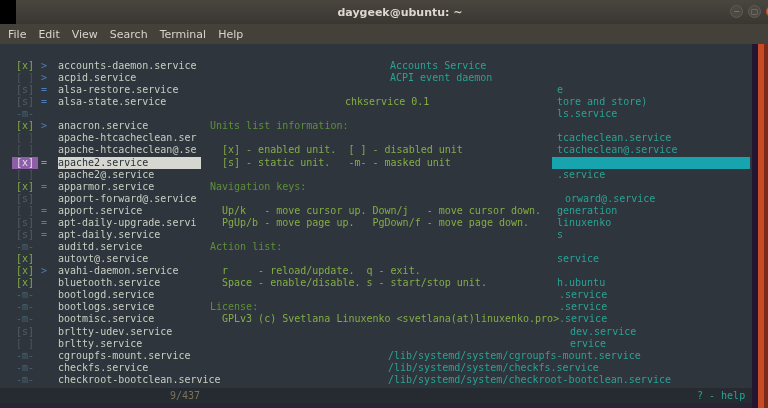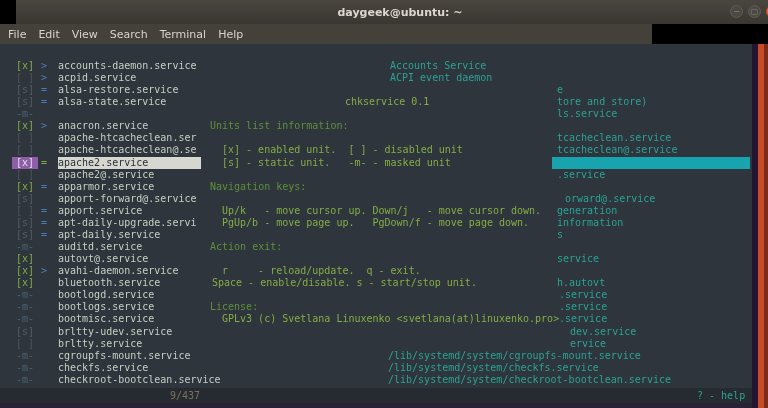--- a/index.html
+++ b/index.html
@@ -15,21 +15,21 @@
   .screen{position:relative;width:768px;height:408px;}
 
   .titlebar{position:absolute;left:16px;top:0;width:768px;height:24px;
     background:linear-gradient(#49453f,#3a3732);display:flex;align-items:center;justify-content:center;}
   .title{font-size:11px;font-weight:bold;color:var(--titletext);}
   .winbtns{position:absolute;right:5px;top:5px;display:flex;gap:5px;}
   .wbtn{width:13px;height:13px;border-radius:50%;background:#4c4843;border:1px solid #615c55;
     color:#8b867e;font-size:8px;line-height:11px;text-align:center;cursor:default;}
   .wbtn.close{background:var(--close);border-color:#c64a1f;color:#fff;font-weight:bold;}
 
-  .menubar{position:absolute;left:0;top:24px;width:652px;height:20px;background:var(--menubar);
+  .menubar{position:absolute;left:0;top:24px;width:768px;height:20px;background:var(--menubar);
     display:flex;align-items:center;padding-left:2px;}
   .mitem{font-size:11px;color:#d8d4cb;padding:0 6px;}
 
   .term{position:absolute;left:0;top:44px;width:752px;height:359px;background:var(--bg);
     font-family:"DejaVu Sans Mono",monospace;font-size:10px;}
   .srow{position:absolute;left:0;width:540px;height:12px;line-height:12px;}
   .srow span{position:absolute;white-space:pre;height:12px;line-height:12px;}
   .mk{left:16px;}
   .cn{left:41px;color:var(--blue);}
   .nm{left:58px;color:var(--text);}
@@ -227,27 +227,27 @@
         <div class="frag teal" style="top: 88px; left: 557px;">tcacheclean.service</div>
         <div class="frag green" style="top: 100px; left: 222px;">[x] - enabled unit.  [ ] - disabled unit</div>
         <div class="frag teal" style="top: 100px; left: 557px;">tcacheclean@.service</div>
         <div class="frag green" style="top: 113px; left: 222px;">[s] - static unit.   -m- - masked unit</div>
         <div class="frag teal" style="top: 125px; left: 557px;">.service</div>
         <div class="frag green-dim" style="top: 137px; left: 210px;">Navigation keys:</div>
         <div class="frag teal" style="top: 149px; left: 557px; margin-left: 8px;">orward@.service</div>
         <div class="frag green" style="top: 161px; left: 222px;">Up/k   - move cursor up. Down/j   - move cursor down.</div>
         <div class="frag teal" style="top: 161px; left: 557px;">generation</div>
         <div class="frag green" style="top: 173px; left: 222px;">PgUp/b - move page up.   PgDown/f - move page down.</div>
-        <div class="frag teal" style="top: 173px; left: 557px;">information</div>
+        <div class="frag teal" style="top: 173px; left: 557px;">linuxenko</div>
         <div class="frag teal" style="top: 185px; left: 557px;">s</div>
-        <div class="frag green-dim" style="top: 197px; left: 210px;">Action exit:</div>
+        <div class="frag green-dim" style="top: 197px; left: 210px;">Action list:</div>
         <div class="frag teal" style="top: 209px; left: 557px;">service</div>
         <div class="frag green" style="top: 221px; left: 222px;">r     - reload/update.  q - exit.</div>
-        <div class="frag green" style="top: 233px; left: 212px;">Space - enable/disable. s - start/stop unit.</div>
-        <div class="frag teal" style="top: 233px; left: 557px;">h.autovt</div>
+        <div class="frag green" style="top: 233px; left: 222px;">Space - enable/disable. s - start/stop unit.</div>
+        <div class="frag teal" style="top: 233px; left: 557px;">h.ubuntu</div>
         <div class="frag teal" style="top: 245px; left: 559px;">.service</div>
         <div class="frag green-dim" style="top: 257px; left: 210px;">License:</div>
         <div class="frag teal" style="top: 257px; left: 559px;">.service</div>
         <div class="frag green" style="top: 269px; left: 222px;">GPLv3 (c) Svetlana Linuxenko &lt;svetlana(at)linuxenko.pro&gt;</div>
         <div class="frag teal" style="top: 269px; left: 559px;">.service</div>
         <div class="frag teal" style="top: 282px; left: 570px;">dev.service</div>
         <div class="frag teal" style="top: 294px; left: 570px;">ervice</div>
         <div class="frag teal" style="top: 306px; left: 388px;">/lib/systemd/system/cgroupfs-mount.service</div>
         <div class="frag teal" style="top: 318px; left: 388px;">/lib/systemd/system/checkfs.service</div>
         <div class="frag teal" style="top: 330px; left: 388px;">/lib/systemd/system/checkroot-bootclean.service</div>

